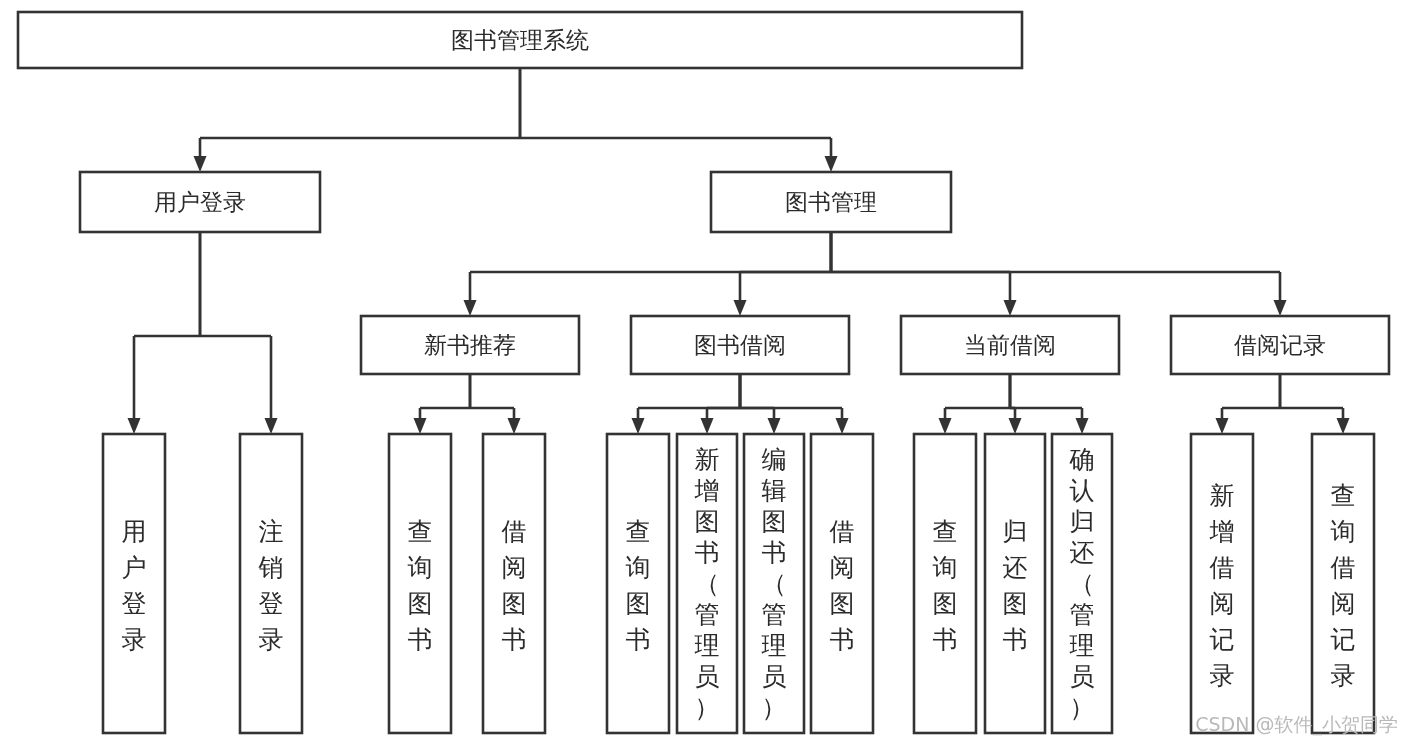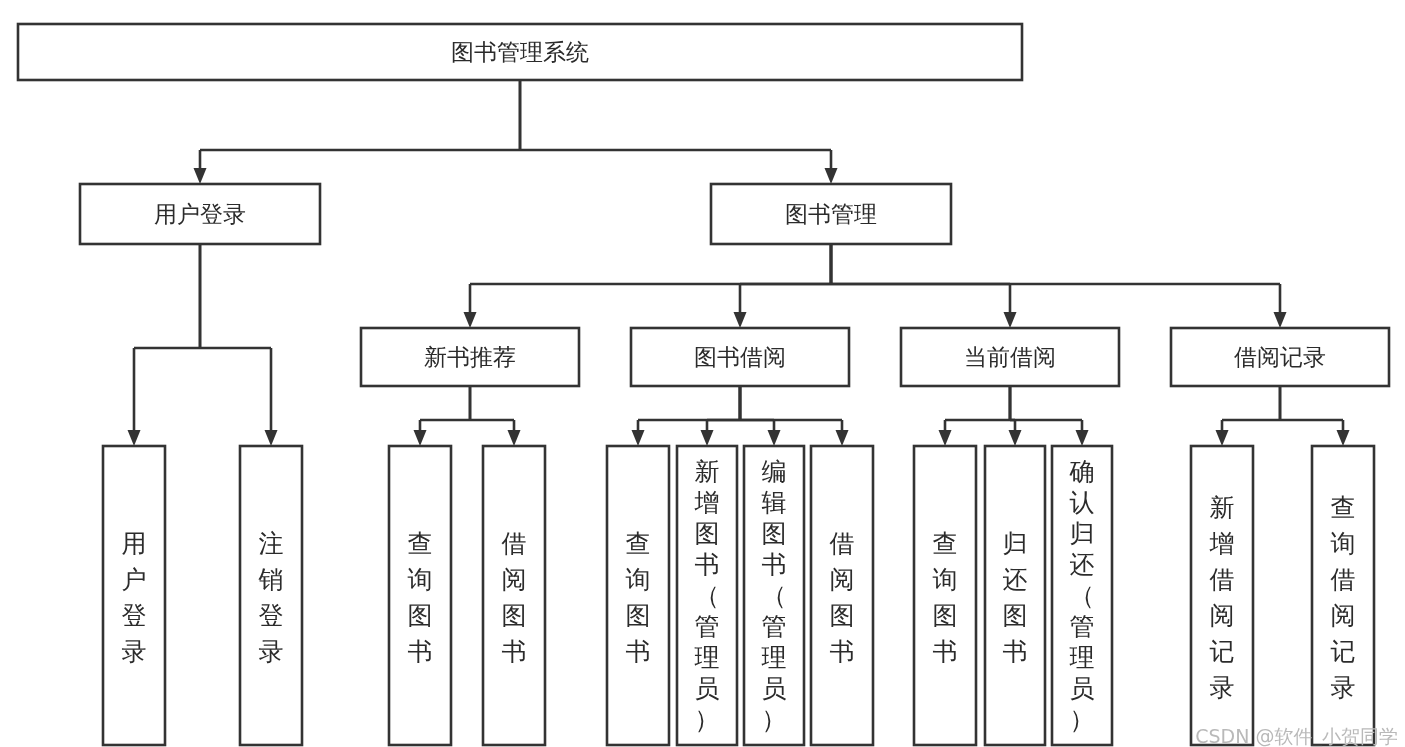--- a/index.html
+++ b/index.html
@@ -11,21 +11,21 @@
   body {
     width: 1405px;
     height: 747px;
     position: relative;
     overflow: hidden;
     font-family: "DejaVu Sans", "Liberation Sans", sans-serif;
   }
   #diagram-root {
     position: absolute;
     left: 0;
-    top: 12px;
+    top: 0;
     width: 1405px;
     height: 701px;
   }
   svg.diagram-canvas {
     display: block;
     width: 1405px;
     height: 747px;
     background: #ffffff;
   }
   .node-box {

